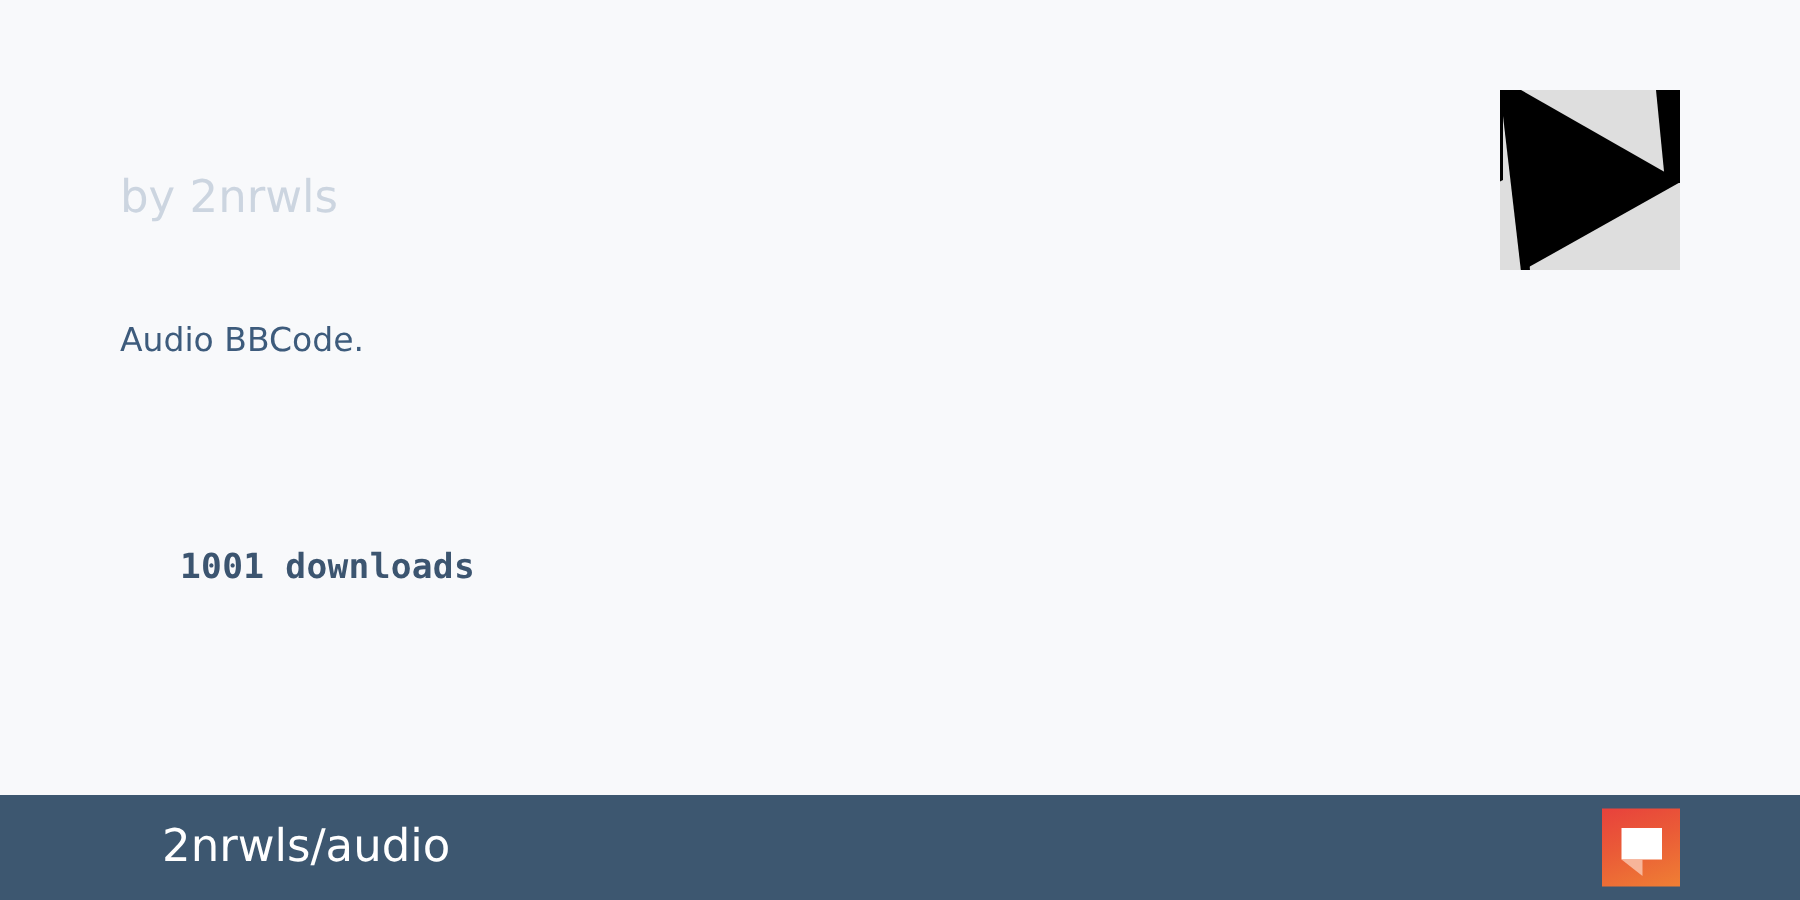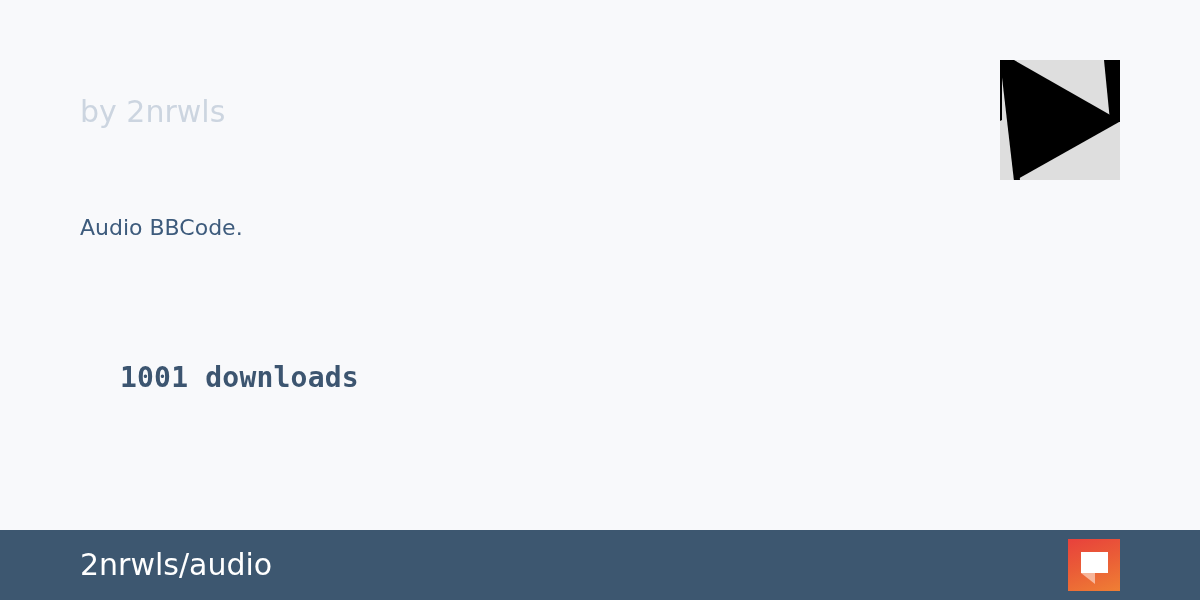--- a/index.html
+++ b/index.html
@@ -40,21 +40,21 @@
     color: #e8602c;
     letter-spacing: -0.3px;
     white-space: nowrap;
   }
 
   .ext-author {
     font-size: 30px;
     font-weight: 400;
     line-height: 1.0;
     color: #ccd5e0;
-    margin-top: 2px;
+    margin-top: 22px;
     white-space: nowrap;
   }
 
   .ext-description {
     position: absolute;
     left: 80px;
     top: 214px;
     width: 880px;
     font-size: 22px;
     font-weight: 400;
@@ -82,21 +82,21 @@
   
   .stats {
     position: absolute;
     left: 120px;
     top: 358px;
     width: 900px;
   }
 
   .stat-line {
     font-family: "DejaVu Sans Mono", "Liberation Mono", monospace;
-    font-size: 28px;
+    font-size: 23px;
     font-weight: 700;
     line-height: 40px;
     color: #3c5570;
     white-space: nowrap;
     letter-spacing: 0.2px;
   }
 
   
   .footer {
     position: absolute;
@@ -110,20 +110,21 @@
     justify-content: space-between;
     padding: 0 80px 0 80px;
   }
 
   .footer-repo {
     font-size: 30px;
     font-weight: 400;
     color: #ffffff;
     line-height: 1.0;
     white-space: nowrap;
+    margin-left: 28px;
   }
 
   .flarum-logo {
     width: 52px;
     height: 52px;
     background: linear-gradient(160deg, #e8413c 0%, #ea5b37 45%, #ef7f34 100%);
     position: relative;
     flex: 0 0 auto;
   }
 

